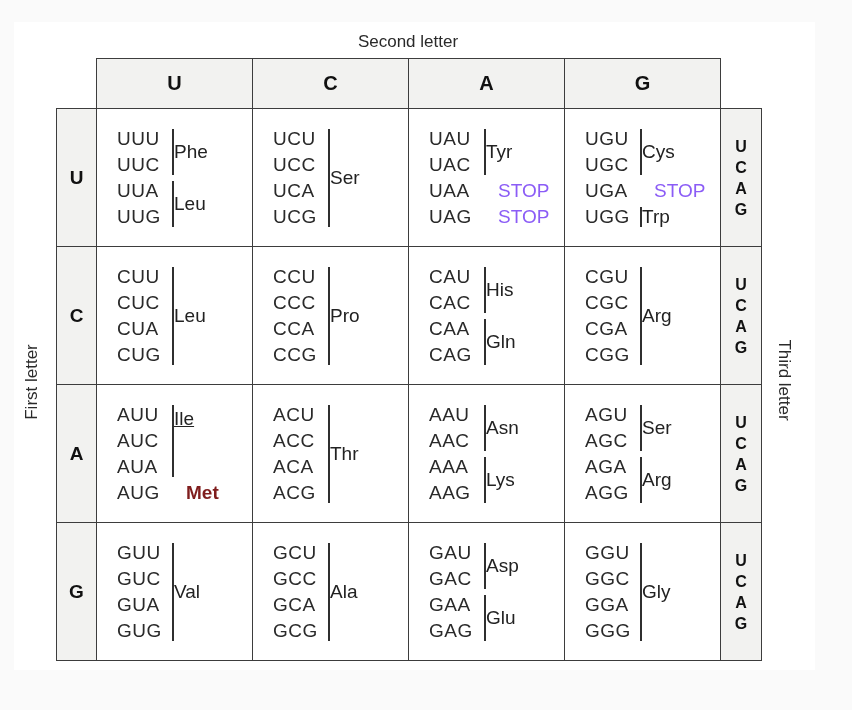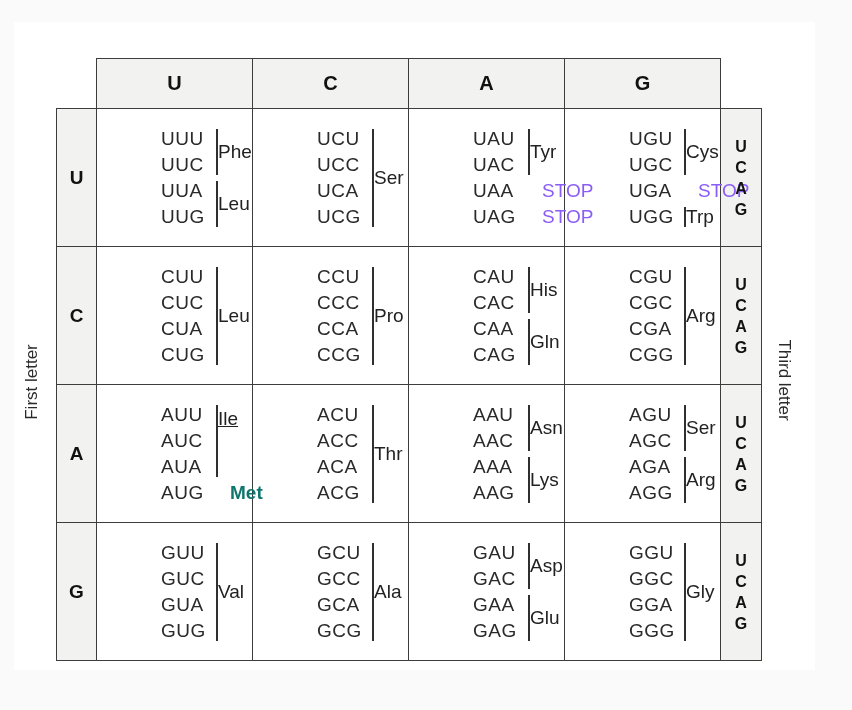--- a/index.html
+++ b/index.html
@@ -49,40 +49,41 @@
   }
   td.third-col{
     background:#f2f2f0;text-align:center;vertical-align:middle;
   }
   .tl{font-size:16px;font-weight:bold;line-height:21px;color:#111;}
   td.codon-cell{background:#ffffff;vertical-align:middle;}
   .cell-inner{
     display:flex;flex-direction:column;justify-content:center;
     padding-left:20px;height:137px;box-sizing:border-box;
   }
-  .group{display:flex;flex-direction:row;align-items:stretch;margin-left:44px;}
+  .group{display:flex;flex-direction:row;align-items:stretch;}
   .codons{width:50px;flex:none;}
   .codon-line{
     height:26px;line-height:26px;font-size:19px;color:#2a2a2a;
     letter-spacing:0.5px;
   }
   .bracket{flex:none;width:2px;background:#2f2f2f;margin:3px 0 3px 5px;}
   .glabel{
     display:flex;align-items:center;
     font-size:19px;color:#222;line-height:26px;
   }
   .group.no-bracket .glabel{padding-left:19px;}
   .glabel.stop{color:#8b5cf6;}
-  .glabel.met{color:#0f766e;font-weight:bold;}
+  .glabel.met{color:#7f1d1d;font-weight:bold;}
   .glabel.v-top{align-items:flex-start;padding-top:4px;text-decoration:underline;}
 </style>
 </head>
 <body>
 
 <div class="figure">
+  <div class="second-label">Second letter</div>
   <div class="first-label">First letter</div>
   <div class="third-label">Third letter</div>
 
   <table class="codon">
     <colgroup>
       <col style="width:40px">
       <col style="width:156px">
       <col style="width:156px">
       <col style="width:156px">
       <col style="width:156px">

